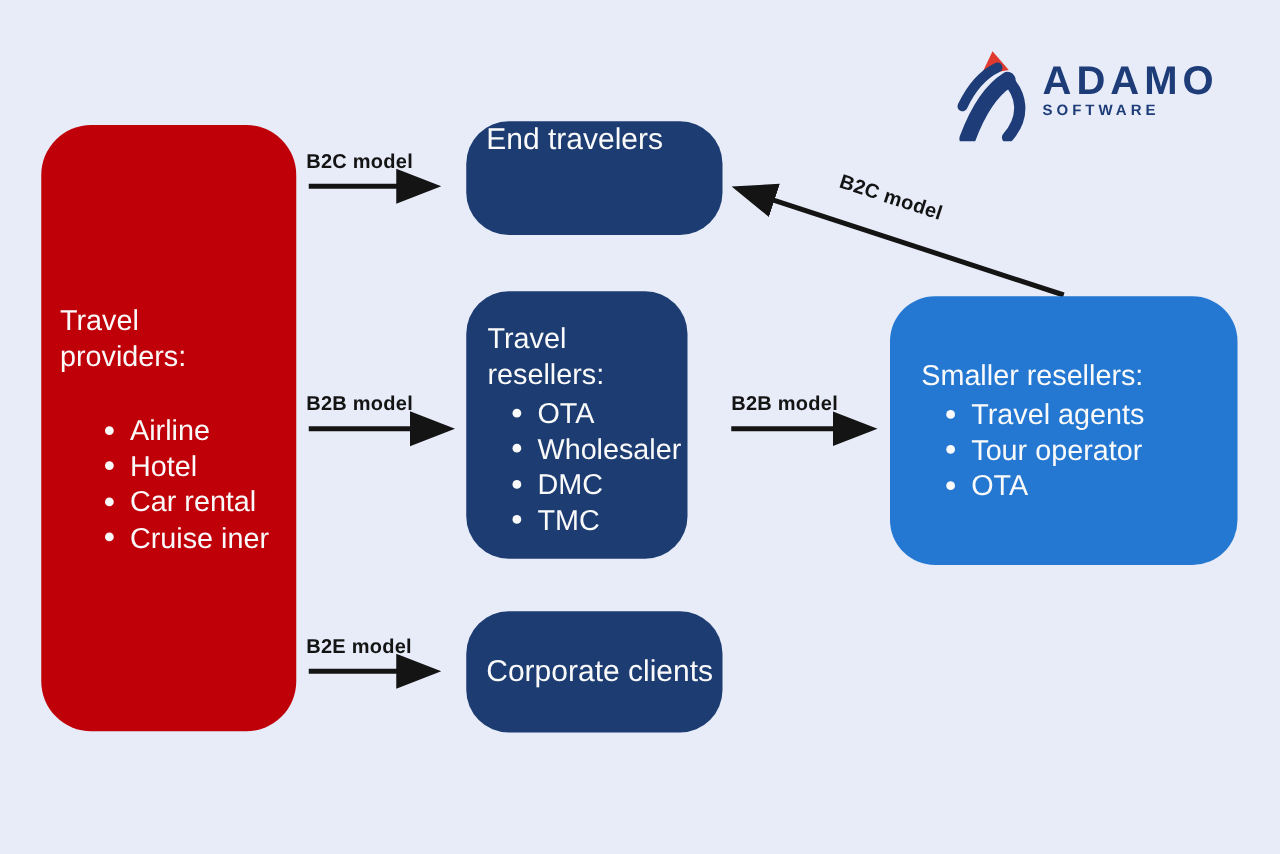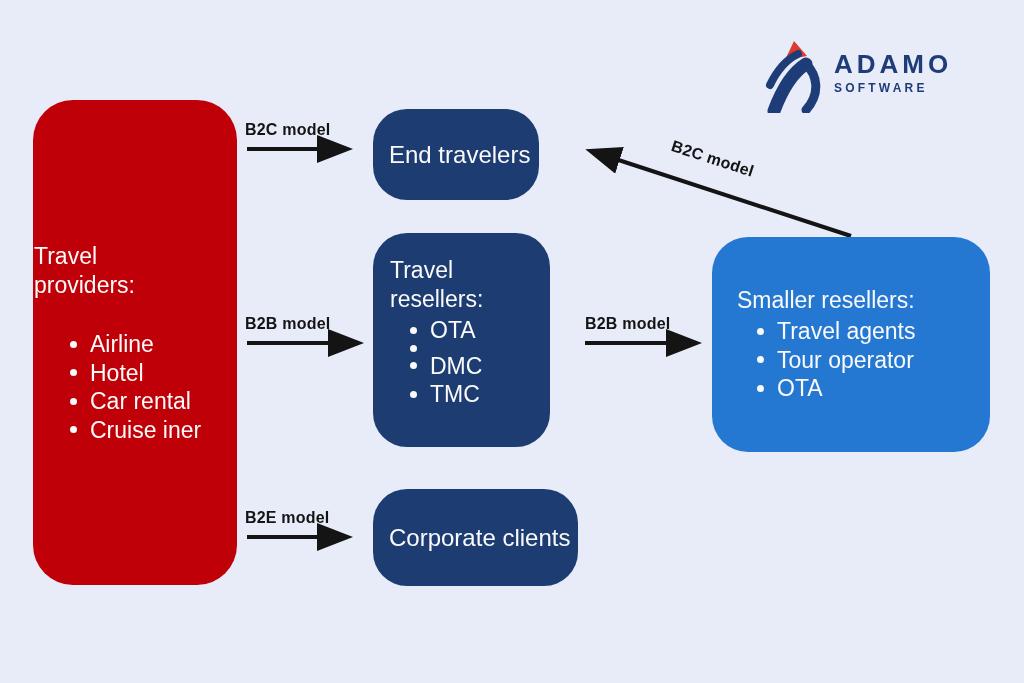--- a/index.html
+++ b/index.html
@@ -6,22 +6,22 @@
   html,body { width:1024px; height:683px; }
   body { font-family:"Liberation Sans", "DejaVu Sans", sans-serif; }
   .canvas { position:relative; width:1024px; height:683px; background:#e7ecf8; overflow:hidden; }
 
   
   .box { position:absolute; color:#fafafa; }
   .box-red  { background:#c00008; border-radius:40px; }
   .box-navy { background:#1d3d72; border-radius:34px; }
   .box-blue { background:#2478d2; border-radius:36px; }
 
-  #providers-box { left:33px; top:100px; width:204px; height:485px; padding:142px 10px 0 1px; }
-  #end-travelers-box { left:373px; top:109px; width:166px; height:91px; display:flex; align-items:center; padding-left:16px; }
+  #providers-box { left:33px; top:100px; width:204px; height:485px; padding:142px 10px 0 15px; }
+  #end-travelers-box { left:373px; top:97px; width:205px; height:91px; display:flex; align-items:flex-start; padding-left:16px; }
   #resellers-box { left:373px; top:233px; width:177px; height:214px; padding:23px 8px 0 17px; }
   #corporate-box { left:373px; top:489px; width:205px; height:97px; display:flex; align-items:center; padding-left:16px; }
   #smaller-resellers-box { left:712px; top:237px; width:278px; height:215px; padding:49px 10px 17px 25px; }
 
   .box-title { font-size:23px; line-height:29px; font-weight:400; }
   #providers-box .box-title { max-width:150px; }
   #resellers-box .box-title { max-width:130px; }
   .box-label { font-size:24px; line-height:30px; }
 
   ul.blist { list-style:none; }
@@ -36,21 +36,21 @@
   .arrow-label { position:absolute; font-size:16px; font-weight:bold; color:#141414; letter-spacing:0.2px; white-space:nowrap; }
   #lbl-b2c-left  { left:245px; top:121px; }
   #lbl-b2b-left  { left:245px; top:315px; }
   #lbl-b2e       { left:245px; top:509px; }
   #lbl-b2b-right { left:585px; top:315px; }
   #lbl-b2c-diag  { left:645px; top:150px; width:135px; text-align:center; transform:rotate(18deg); }
 
   
   .logo { position:absolute; left:764px; top:33px; display:flex; align-items:center; }
   .logo-text { margin-left:8px; color:#1d3c78; }
-  .logo-line1 { font-size:26px; font-weight:900; letter-spacing:4px; line-height:30px; }
+  .logo-line1 { font-size:32px; font-weight:900; letter-spacing:4px; line-height:30px; }
   .logo-line2 { font-size:12px; font-weight:900; letter-spacing:3.2px; line-height:18px; }
 </style>
 </head>
 <body>
 
 <div class="canvas">
 
   <svg class="arrow-layer" viewBox="0 0 1024 683">
     <defs>
       <marker id="ah" markerWidth="10" markerHeight="9" refX="7.5" refY="3.5" orient="auto">
@@ -98,20 +98,21 @@
 
   <div class="box box-navy" id="resellers-box">
     <div class="box-title">Travel resellers:</div>
     <ul class="blist">
       <li>
           <span class="dot"></span>
           <span>OTA</span>
         </li>
       <li>
           <span class="dot"></span>
+          <span>Wholesaler</span>
         </li>
       <li>
           <span class="dot"></span>
           <span>DMC</span>
         </li>
       <li>
           <span class="dot"></span>
           <span>TMC</span>
         </li>
     </ul>

